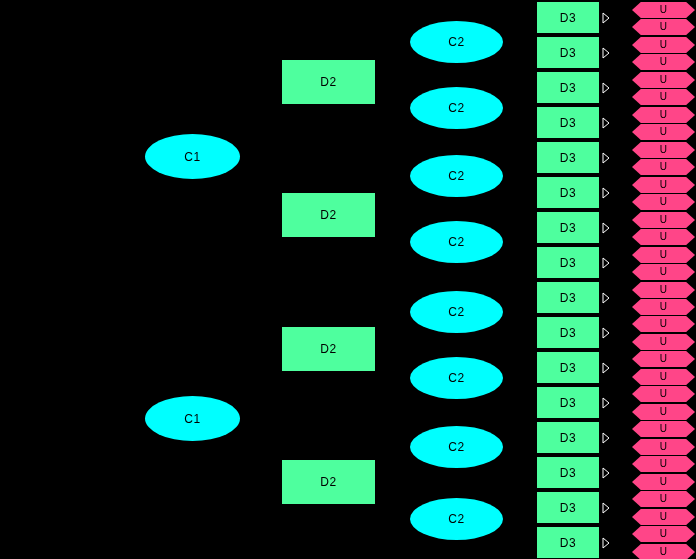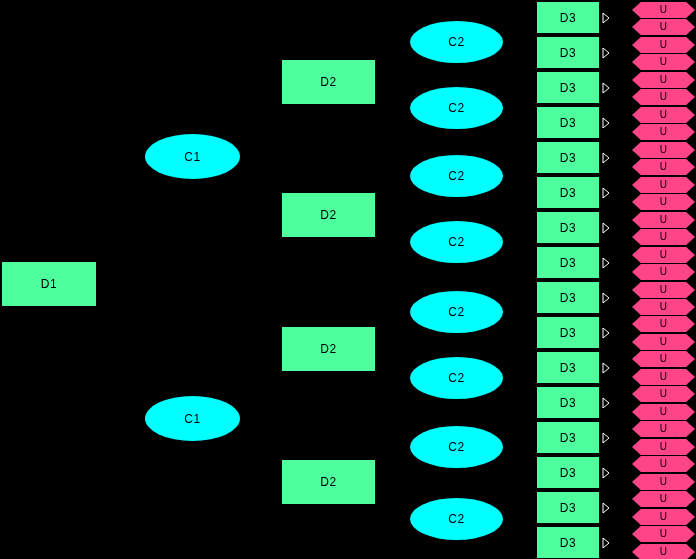--- a/index.html
+++ b/index.html
@@ -46,23 +46,20 @@
     width: 8px;
     height: 12px;
     line-height: 0;
     cursor: pointer;
   }
 </style>
 </head>
 <body>
 
 <div id="canvas">
-    <div class="node rect decision" style="left: 2px; top: 262px; width: 94px; height: 44px;">
-      <span>D1</span>
-    </div>
     <div class="node ellipse chance" style="left: 145px; top: 134px; width: 95px; height: 45px;">
       <span>C1</span>
     </div>
     <div class="node ellipse chance" style="left: 145px; top: 396px; width: 95px; height: 45px;">
       <span>C1</span>
     </div>
     <div class="node rect decision" style="left: 282px; top: 60px; width: 93px; height: 44px;">
       <span>D2</span>
     </div>
     <div class="node rect decision" style="left: 282px; top: 193px; width: 93px; height: 44px;">

